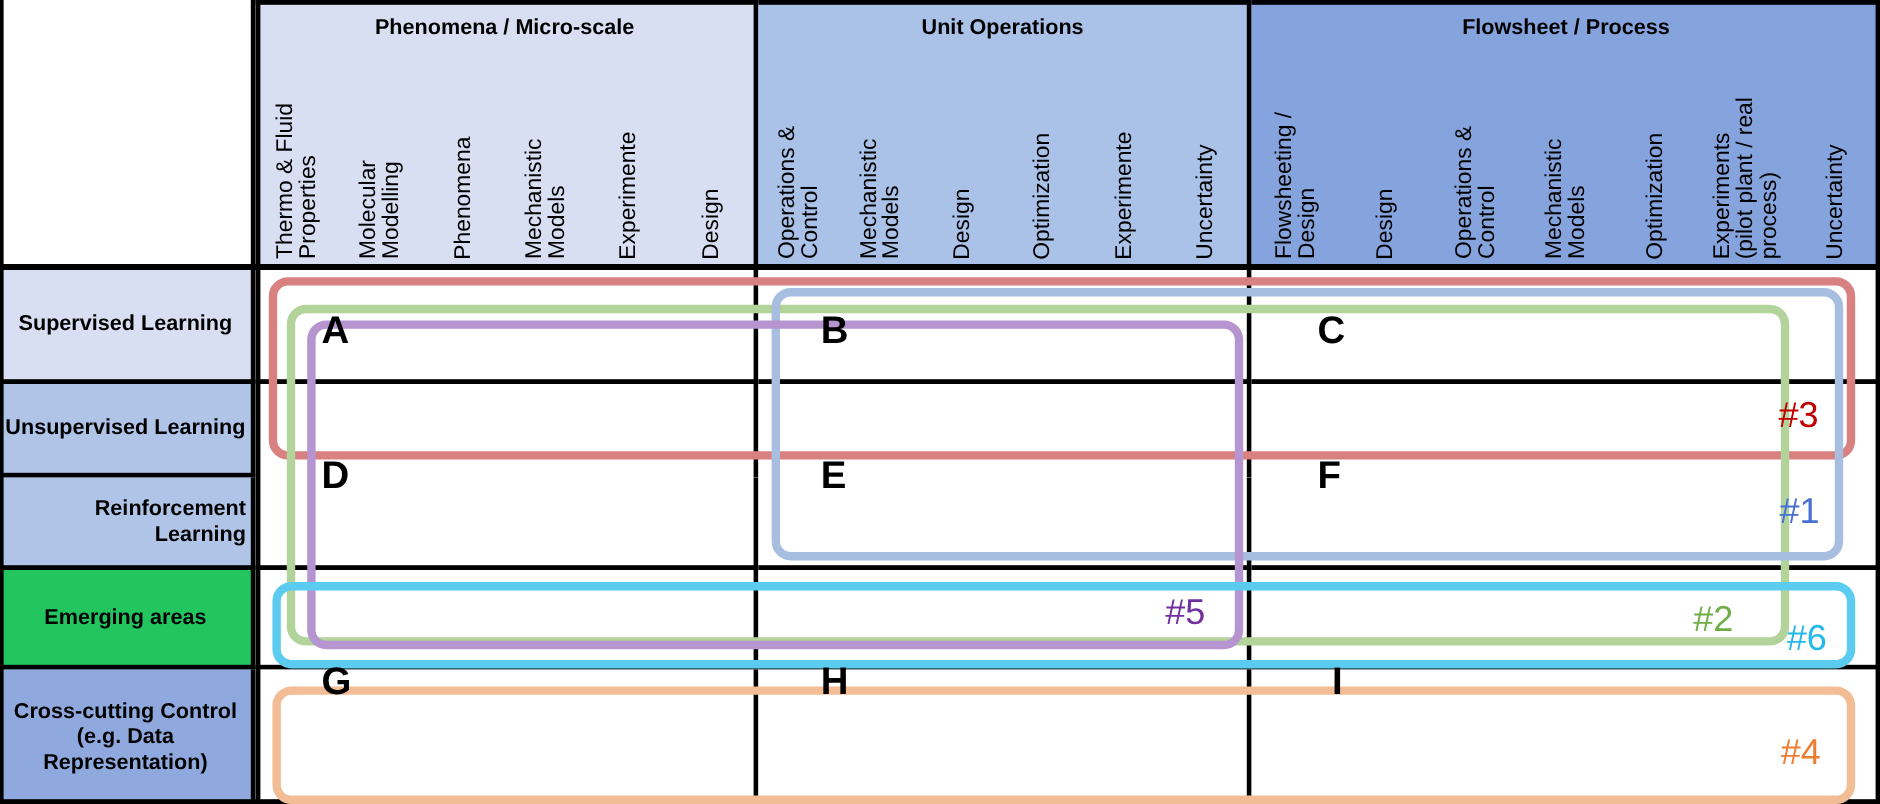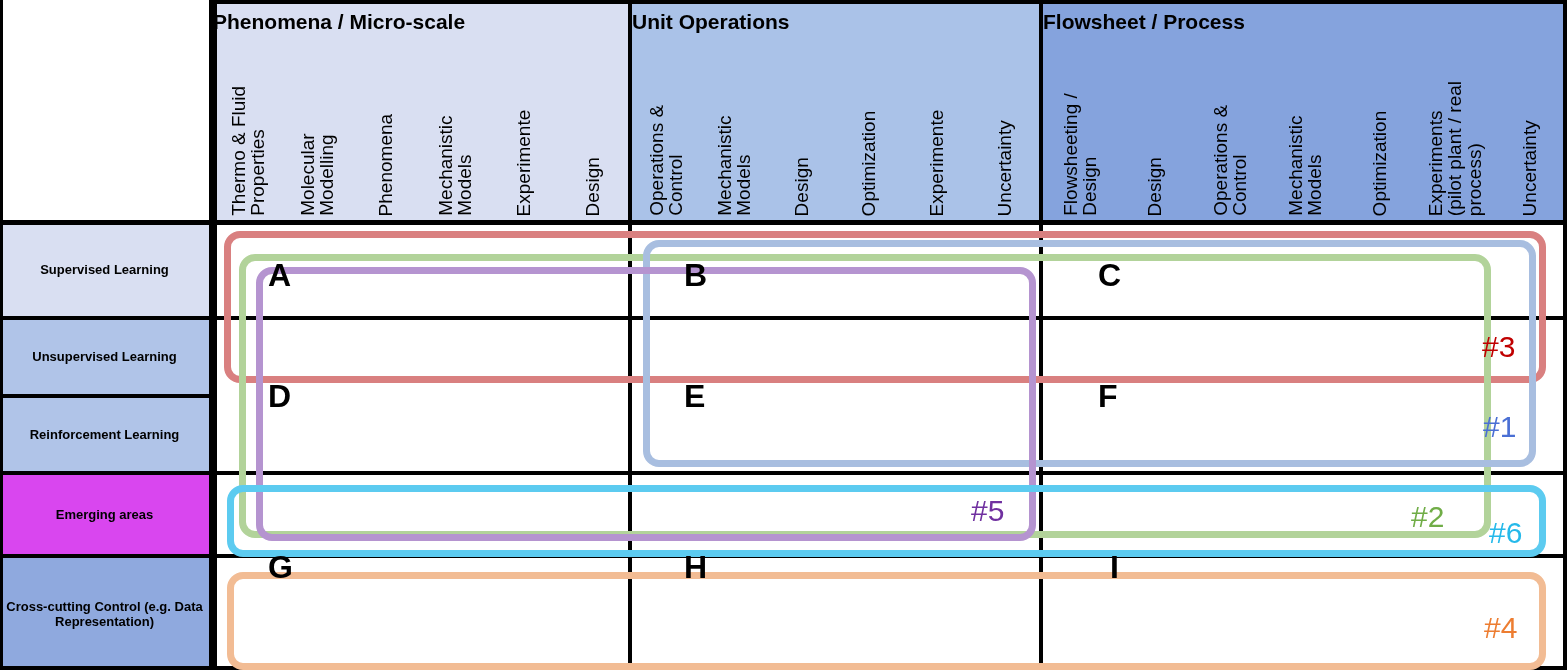--- a/index.html
+++ b/index.html
@@ -8,32 +8,32 @@
 
   
   .cell{position:absolute;box-sizing:border-box;}
 
   .corner{left:0;top:0;width:213px;height:224px;background:#ffffff;
           border-right:4px solid #000;border-bottom:4px solid #000;}
 
   .grp{position:absolute;top:0;height:224px;box-sizing:border-box;
        border-right:4px solid #000;border-bottom:4px solid #000;border-top:4px solid #000;}
   .grp-title{position:absolute;left:0;right:0;top:4px;height:28px;line-height:28px;
-             text-align:left;font-weight:bold;font-size:21px;color:#000;}
+             text-align:center;font-weight:bold;font-size:18px;color:#000;}
   .grp-cols{position:absolute;left:0;right:0;top:34px;bottom:0;display:flex;}
   .vcol{flex:1 1 0;position:relative;overflow:hidden;}
   .vtext{position:absolute;left:50%;bottom:4px;transform-origin:left bottom;
          transform:rotate(-90deg) translate(0,50%);white-space:nowrap;
          font-size:19px;color:#000;line-height:1.02;}
   .vtext span{display:block;}
 
   .rowlabel{position:absolute;left:0;width:213px;box-sizing:border-box;
             border-right:4px solid #000;border-bottom:4px solid #000;
             display:flex;align-items:center;justify-content:center;
-            text-align:center;font-weight:bold;font-size:13px;color:#000;
+            text-align:center;font-weight:bold;font-size:18px;color:#000;
             line-height:1.18;padding:0 4px;}
 
   .bodycell{position:absolute;box-sizing:border-box;background:#fff;
             border-right:4px solid #000;border-bottom:4px solid #000;}
   .blk{position:absolute;font-weight:bold;font-size:32px;color:#000;}
 
   
   .ov{position:absolute;box-sizing:border-box;border-style:solid;border-radius:16px;
       background:transparent;pointer-events:none;}
   .tag{position:absolute;font-size:30px;font-weight:normal;}
@@ -169,24 +169,24 @@
         </div>
       </div>
   </div>
 
   <div class="rowlabel" id="rl0" style="top: 224px; height: 96px; background: rgb(217, 223, 242);">
     <span>Supervised Learning</span>
   </div>
   <div class="rowlabel" id="rl1" style="top: 320px; height: 78px; background: rgb(176, 196, 232); justify-content: center;">
     <span>Unsupervised Learning</span>
   </div>
-  <div class="rowlabel" id="rl2" style="top: 398px; height: 77px; background: rgb(176, 196, 232);">
+  <div class="rowlabel" id="rl2" style="top: 398px; height: 77px; background: rgb(176, 196, 232); text-align: right;">
     <span>Reinforcement Learning</span>
   </div>
-  <div class="rowlabel" id="rl3" style="top: 475px; height: 83px; background: #d946ef;">
+  <div class="rowlabel" id="rl3" style="top: 475px; height: 83px; background: #22c55e;">
     <span>Emerging areas</span>
   </div>
   <div class="rowlabel" id="rl4" style="top: 558px; height: 112px; border-bottom: none; background: rgb(143, 169, 222);">
     <span>Cross-cutting Control (e.g. Data Representation)</span>
   </div>
 
   <div class="bodycell" style="left:213px;top:224px;width:419px;height:96px;"></div>
   <div class="bodycell" style="left:632px;top:224px;width:411px;height:96px;"></div>
   <div class="bodycell" style="left:1043px;top:224px;width:524px;height:96px;border-right:none;"></div>
 

